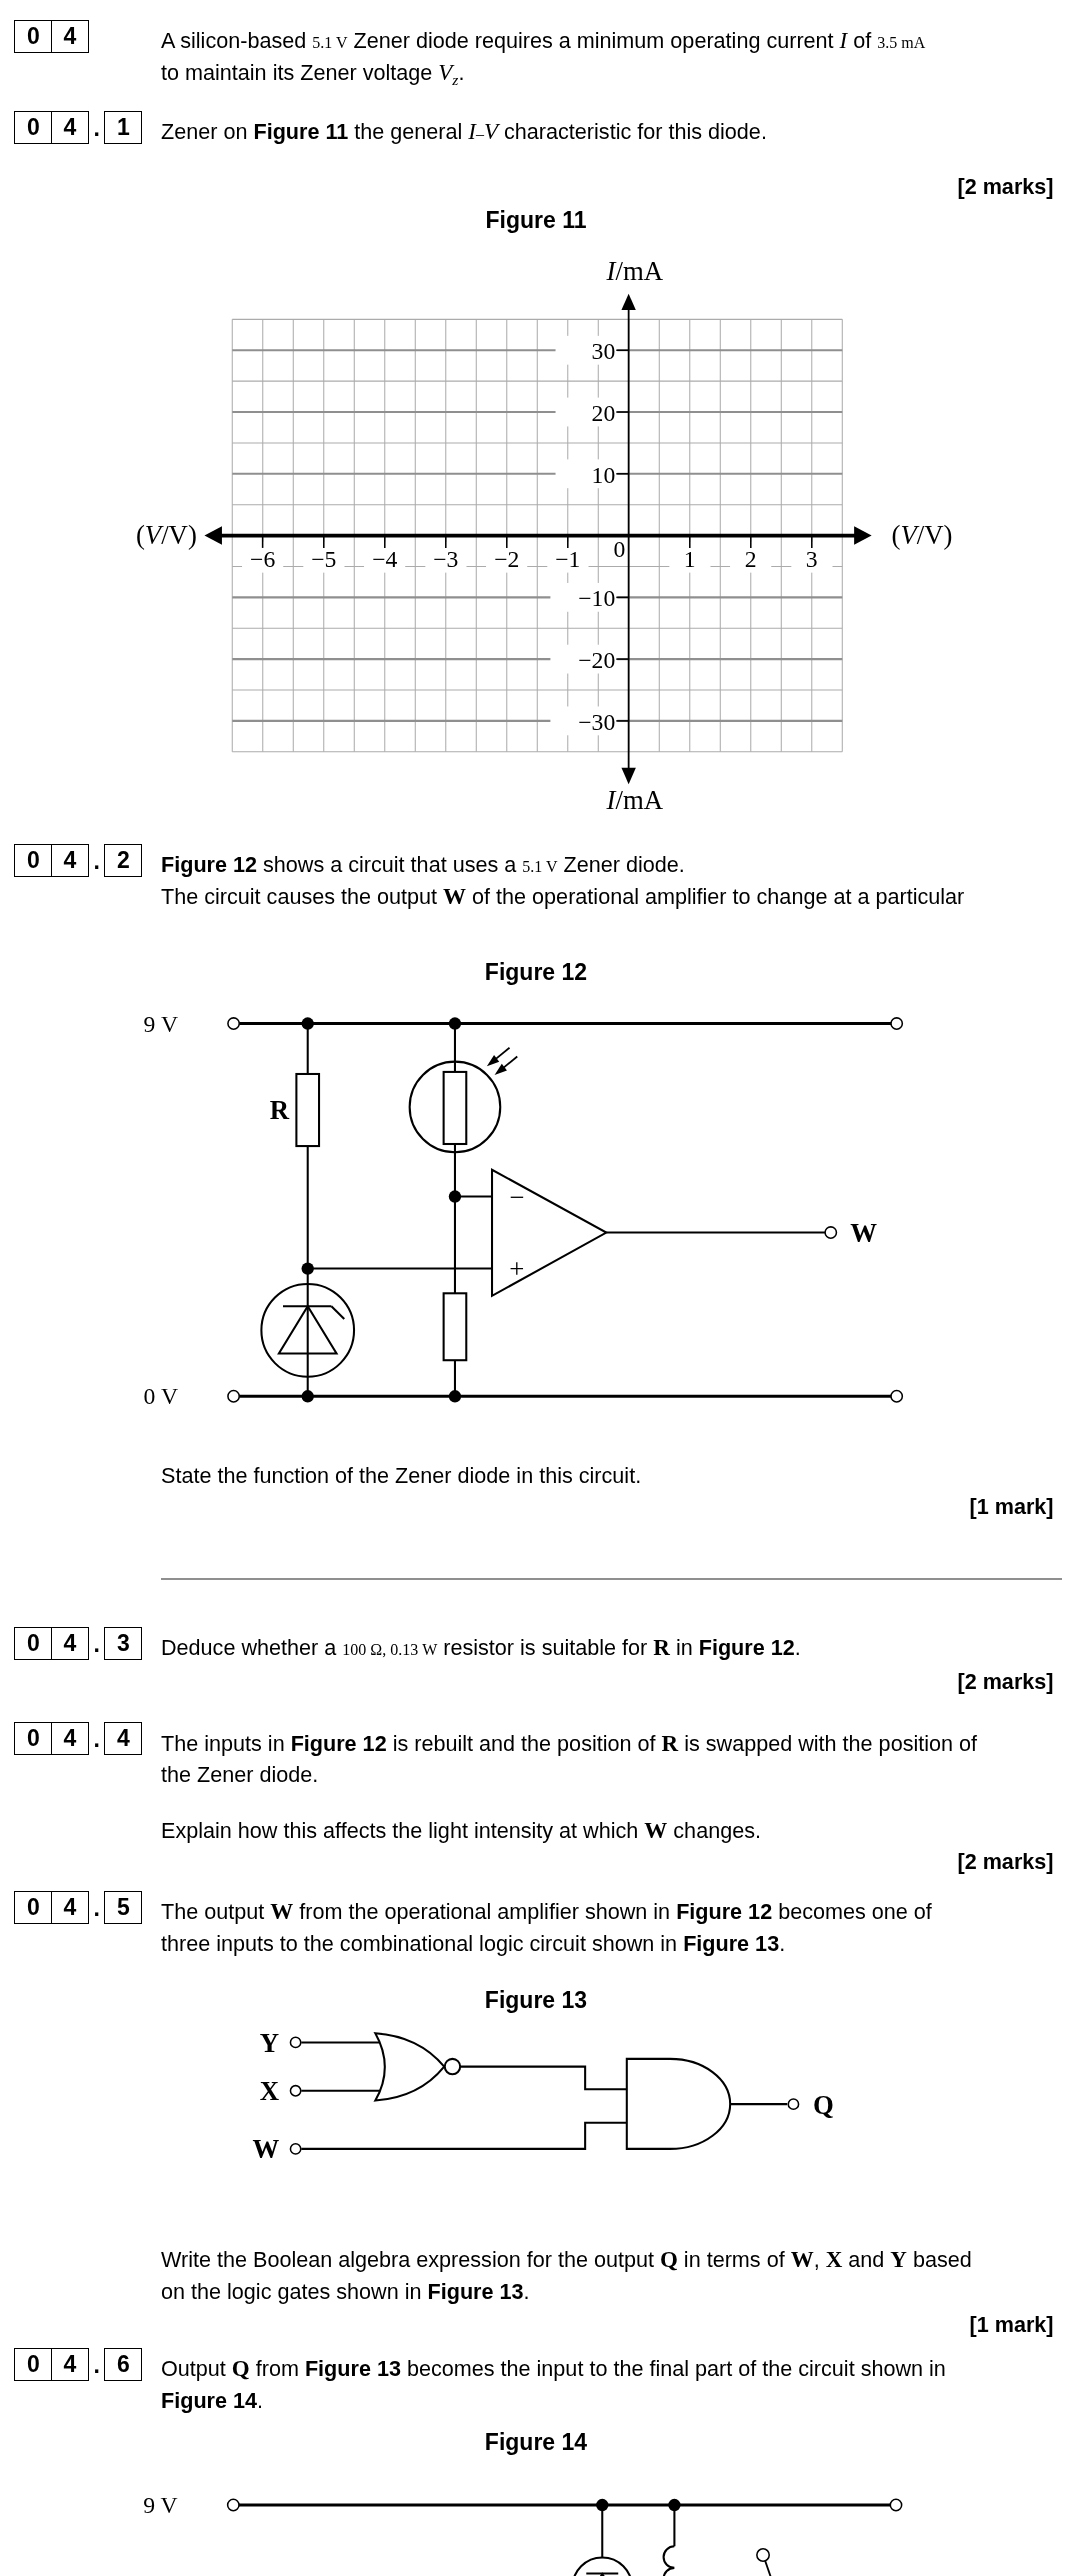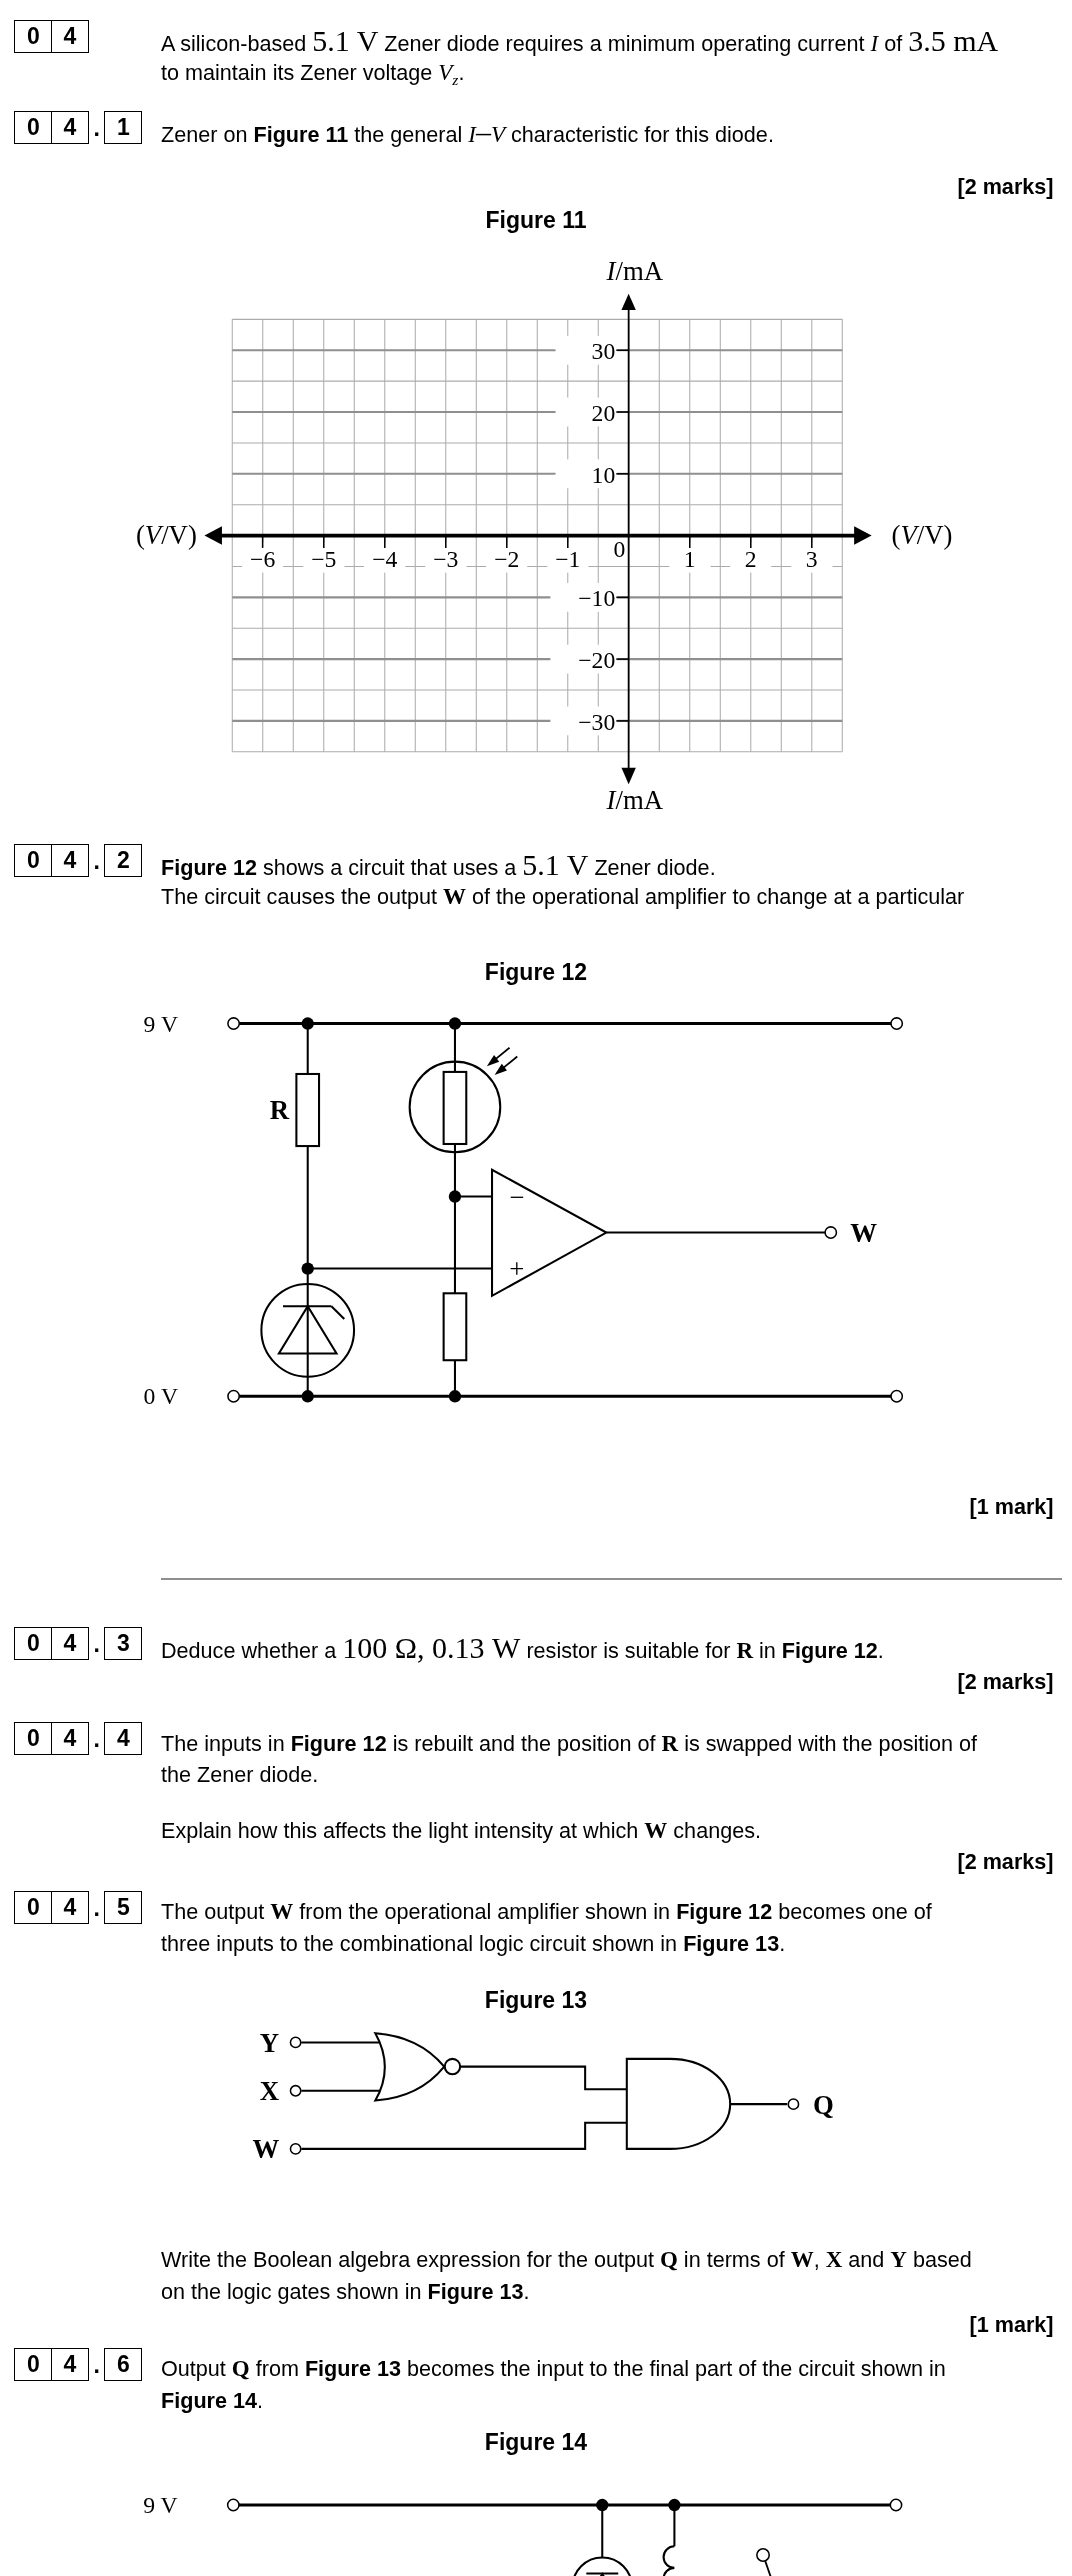--- a/index.html
+++ b/index.html
@@ -6,21 +6,21 @@
   .page{position:relative;width:1072px;height:3054px;background:#fff;overflow:hidden;
         font-family:"Liberation Sans",sans-serif;color:#000;}
   .qnum{position:absolute;left:14.4px;display:flex;align-items:flex-end;}
   .qbox{width:36px;height:31px;border:1.5px solid #000;display:flex;align-items:center;justify-content:center;
         font:700 23px "Liberation Sans",sans-serif;background:#fff;}
   .qbox+.qbox{margin-left:-1.5px;}
   .qdot{font:700 23px/31px "Liberation Sans",sans-serif;margin:0 4.6px;}
   .tline{position:absolute;left:161px;width:899px;font:400 21.6px/27px "Liberation Sans",sans-serif;white-space:nowrap;}
   .marks{position:absolute;right:18.5px;font:700 21.6px "Liberation Sans",sans-serif;text-align:center;}
   .ftitle{position:absolute;left:0;width:1072px;text-align:center;font:700 23px "Liberation Sans",sans-serif;}
-  .ser{font-family:"Liberation Serif",serif;font-size:30px;}
+  .ser{font-family:"Liberation Serif",serif;font-size:16px;}
   .it{font-family:"Liberation Serif",serif;font-style:italic;font-size:23px;}
   .bvar{font-family:"Liberation Serif",serif;font-weight:700;font-size:23px;}
   .b{font-weight:700;}
   sub.vz{font-family:"Liberation Serif",serif;font-style:italic;font-size:15.5px;}
   .divider{position:absolute;left:161px;width:901px;height:2.1px;background:#8f8f8f;}
   svg{position:absolute;}
   svg text{fill:#000;}
   .wire{stroke:#000;stroke-width:4;fill:none;}
   .rail{stroke:#000;stroke-width:5.5;fill:none;}
   .comp{stroke:#000;stroke-width:4;fill:none;}
@@ -247,20 +247,21 @@
     <g>
       <circle class="dot" cx="596" cy="1986" r="12"></circle>
         <circle class="dot" cx="882" cy="1986" r="12"></circle>
       <circle class="dot" cx="596" cy="2710" r="12"></circle>
         <circle class="dot" cx="882" cy="2710" r="12"></circle>
       <circle class="dot" cx="596" cy="2462" r="12"></circle>
         <circle class="dot" cx="882" cy="2322" r="12"></circle>
     </g>
   </svg>
 
+  <div class="tline" style="top:1462px">State the function of the Zener diode in this circuit.</div>
   <div class="marks" style="top:1494px">[1 mark]</div>
 
   <div class="divider" style="top:1578px"></div>
 
   <div class="qnum" style="top:1627px">
     <div class="qbox">0</div>
     <div class="qbox">4</div>
     <div class="qdot">.</div>
     <div class="qbox">3</div>
   </div>

